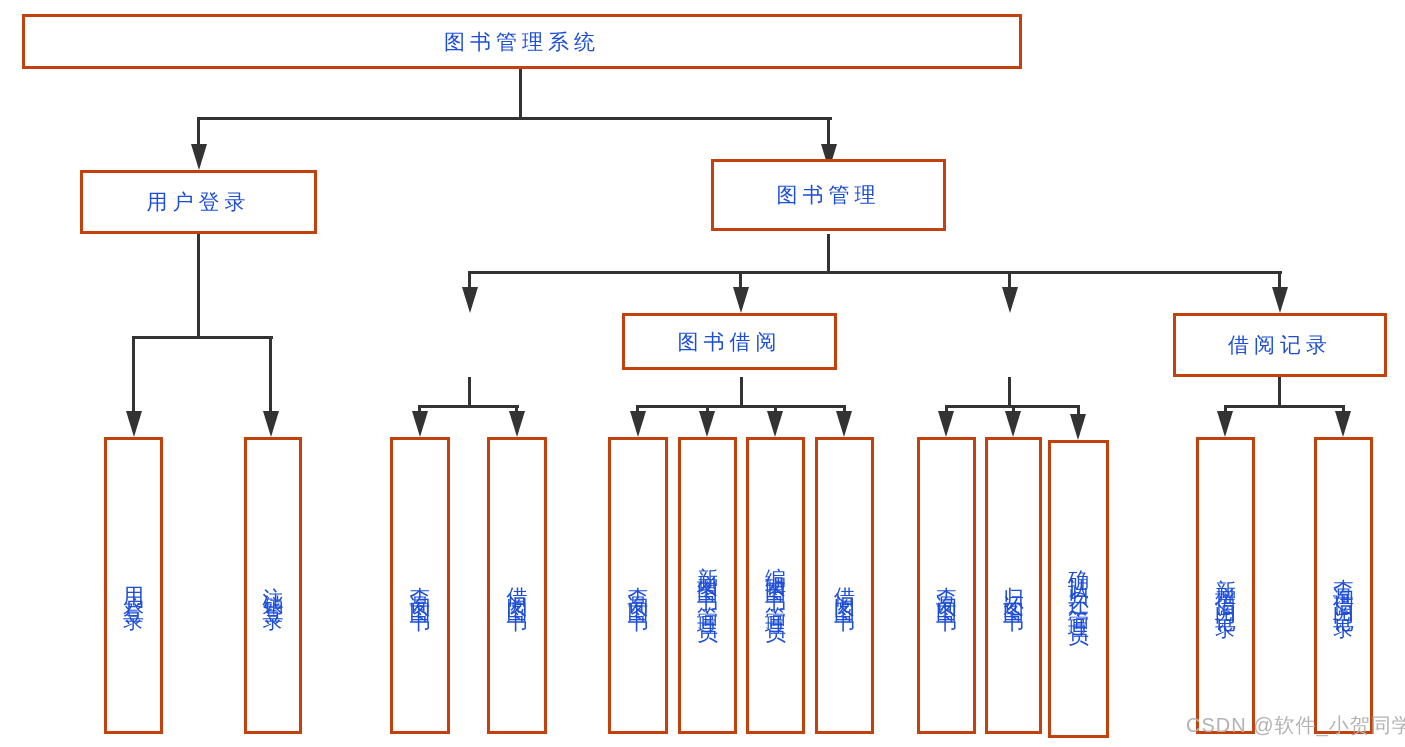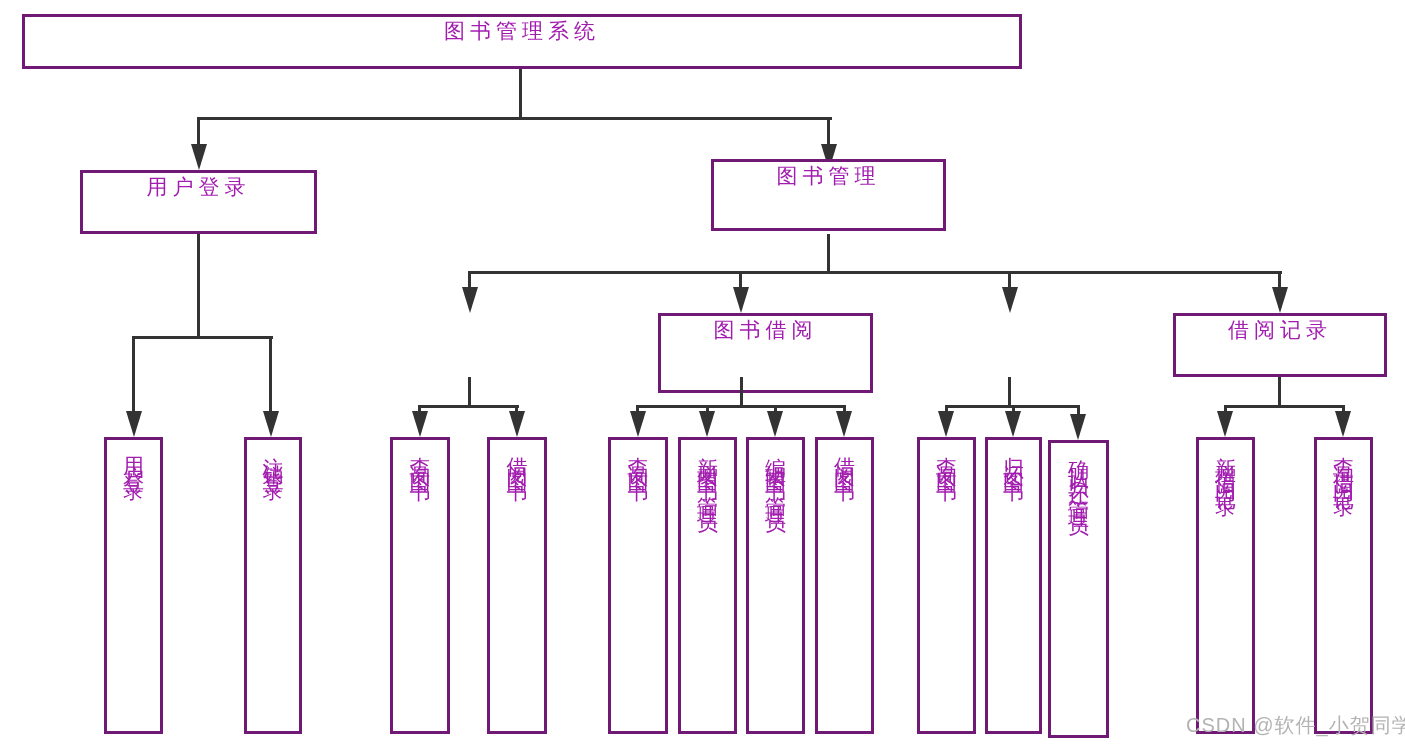--- a/index.html
+++ b/index.html
@@ -6,24 +6,24 @@
   .canvas{
     position:relative;
     width:1405px;height:747px;
     background:#ffffff;
     font-family:"Liberation Sans","DejaVu Sans",sans-serif;
     overflow:hidden;
   }
   .box{
     position:absolute;
     box-sizing:border-box;
-    border:3px solid #701a75;
+    border:3px solid #c2410c;
     background:#ffffff;
-    display:flex;align-items:flex-start;justify-content:center;
-    color:#a21caf;
+    display:flex;align-items:center;justify-content:center;
+    color:#1d4ed8;
   }
   .box.h span{font-size:21px;letter-spacing:5px;white-space:nowrap;}
   .box.v span{
     writing-mode:vertical-rl;
     font-size:21px;letter-spacing:8px;
     white-space:nowrap;
   }
   .hl{position:absolute;height:3px;background:#333333;}
   .vl{position:absolute;width:3px;background:#333333;}
   .arr{
@@ -71,21 +71,21 @@
   <div class="hl" style="left:468px;top:271px;width:814px"></div>
   <div class="vl" style="left:468px;top:271px;height:19px"></div>
   <div class="vl" style="left:739px;top:271px;height:19px"></div>
   <div class="vl" style="left:1008px;top:271px;height:19px"></div>
   <div class="vl" style="left:1278px;top:271px;height:19px"></div>
   <div class="arr" style="left:462px;top:287px"></div>
   <div class="arr" style="left:733px;top:287px"></div>
   <div class="arr" style="left:1002px;top:287px"></div>
   <div class="arr" style="left:1272px;top:287px"></div>
 
-  <div class="box h" style="left:658px;top:313px;width:215px;height:80px">
+  <div class="box h" style="left:622px;top:313px;width:215px;height:57px">
     <span>图书借阅</span>
   </div>
   <div class="box h" style="left:1173px;top:313px;width:214px;height:64px">
     <span>借阅记录</span>
   </div>
 
   <div class="vl" style="left:468px;top:377px;height:28px"></div>
   <div class="hl" style="left:418px;top:405px;width:101px"></div>
   <div class="vl" style="left:418px;top:405px;height:9px"></div>
   <div class="vl" style="left:515px;top:405px;height:9px"></div>

